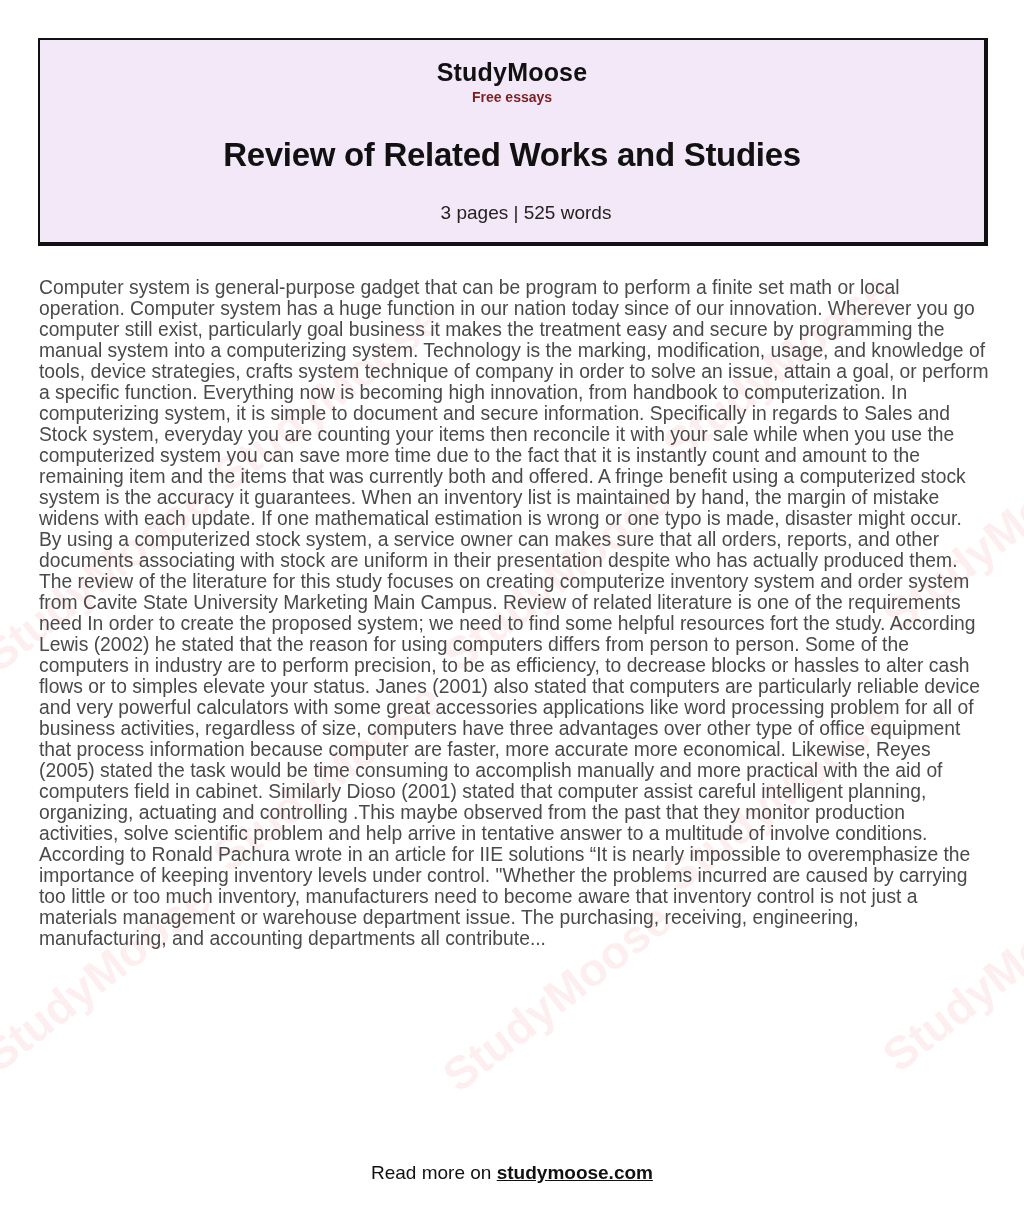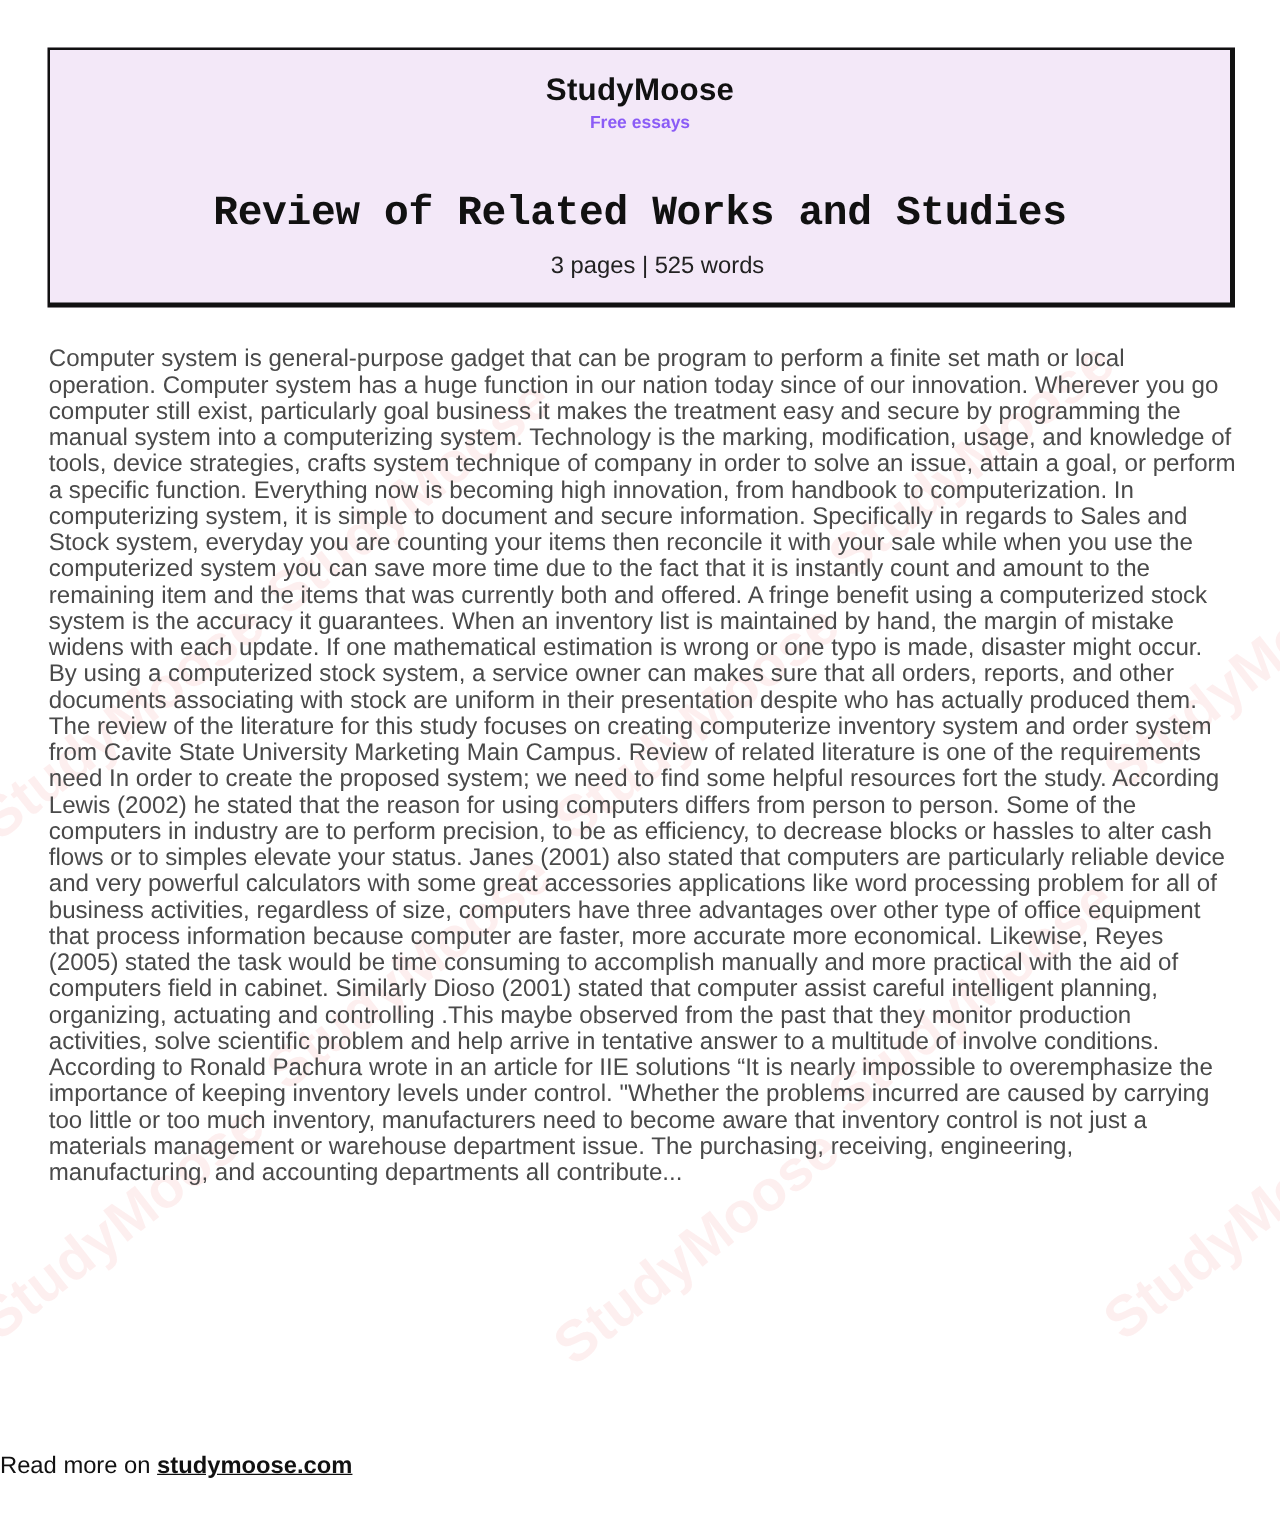--- a/index.html
+++ b/index.html
@@ -35,21 +35,21 @@
       font-weight: bold;
       color: #111111;
       letter-spacing: 0.2px;
     }
     .brand-sub {
       position: absolute;
       left: 0; right: 0;
       top: 49px;
       font-size: 14px;
       font-weight: bold;
-      color: #8b5cf6;
+      color: #7f1d1d;
     }
     .doc-title {
       position: absolute;
       left: 0; right: 0;
       top: 96px;
       font-size: 33px;
       font-weight: bold;
       color: #111111;
       letter-spacing: -0.3px;
     }
@@ -84,37 +84,37 @@
       width: 950px;
       font-size: 19.3px;
       line-height: 21px;
       color: #4a4a4a;
       margin: 0;
     }
     .footer {
       position: absolute;
       left: 0; right: 0;
       top: 1162px;
-      text-align: left;
+      text-align: center;
       font-size: 19px;
       color: #111111;
     }
     .footer a {
       color: #111111;
       font-weight: bold;
       text-decoration: underline;
     }
   </style>
 </head>
 <body>
 
 <div class="header-box">
   <div class="brand">StudyMoose</div>
   <div class="brand-sub">Free essays</div>
-  <h1 class="doc-title" style="margin:16px;font-family:Liberation Mono, monospace;">Review of Related Works and Studies</h1>
+  <h1 class="doc-title" style="margin:0;">Review of Related Works and Studies</h1>
   <div class="doc-meta">3 pages | 525 words</div>
 </div>
 
 <div class="watermarks">
   <span class="wm" style="left:190px; top:120px;">StudyMoose</span>
   <span class="wm" style="left:640px; top:90px;">StudyMoose</span>
   <span class="wm" style="left:-40px; top:300px;">StudyMoose</span>
   <span class="wm" style="left:420px; top:300px;">StudyMoose</span>
   <span class="wm" style="left:860px; top:260px;">StudyMoose</span>
   <span class="wm" style="left:190px; top:500px;">StudyMoose</span>

